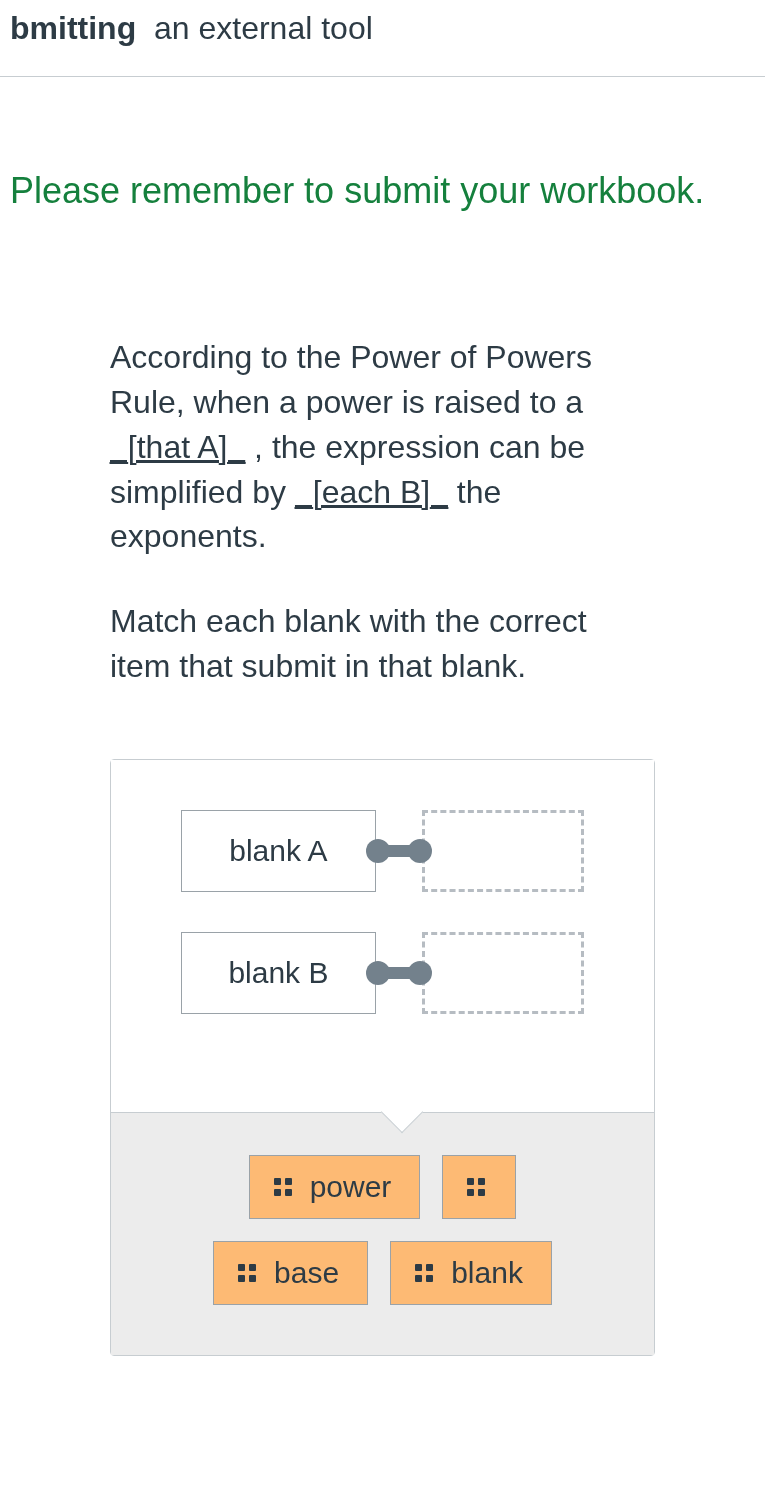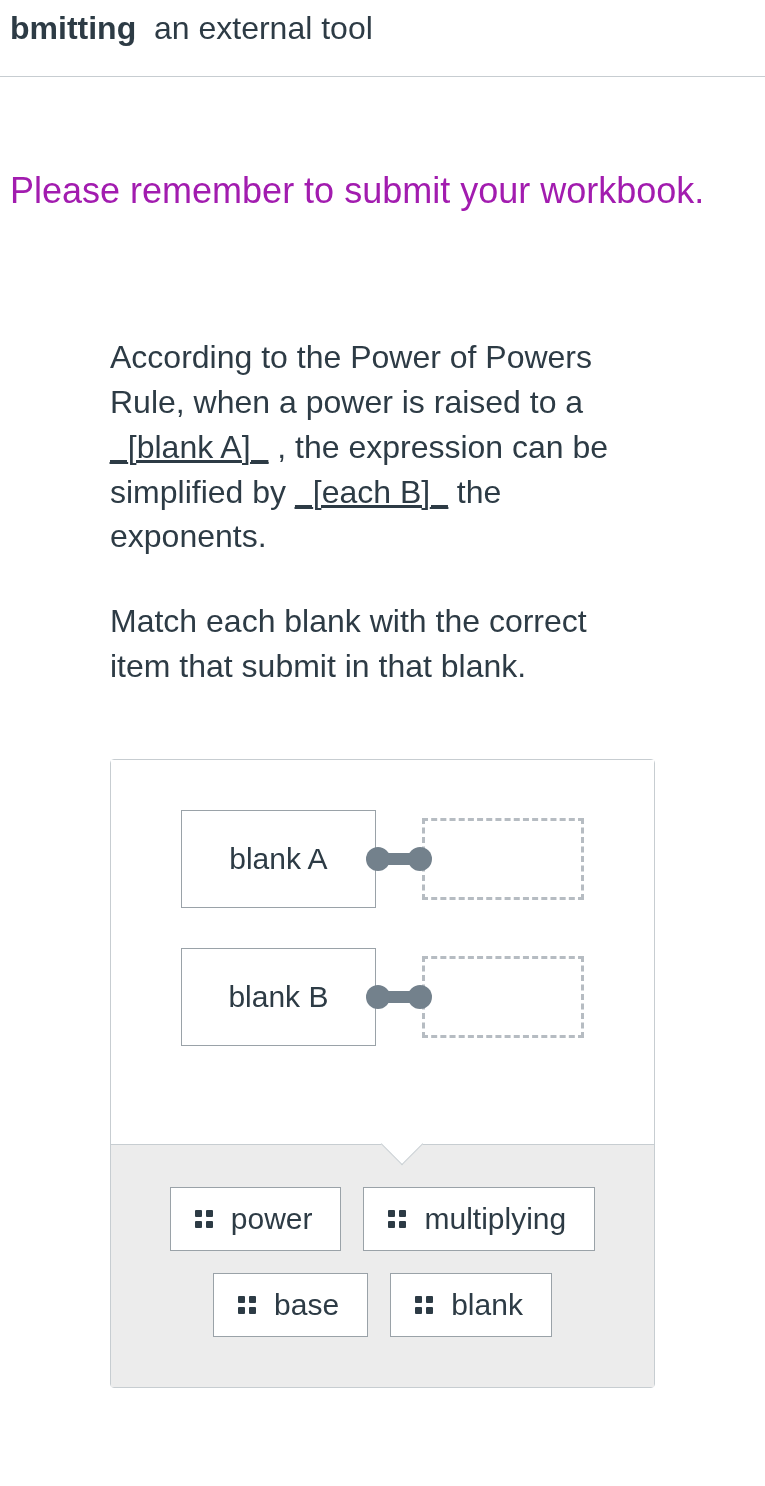--- a/index.html
+++ b/index.html
@@ -24,21 +24,21 @@
   }
   hr.divider {
     border: none;
     border-top: 1px solid #c7cdd1;
     margin: 18px 0 90px 0;
   }
   .reminder {
     padding: 0 10px;
     font-size: 36px;
     line-height: 1.35;
-    color: #a21caf;
+    color: #15803d;
     margin-bottom: 120px;
   }
   .question {
     padding: 0 110px 0 110px;
   }
   .q-text {
     font-size: 32px;
     line-height: 1.4;
     color: #2d3b45;
     margin-bottom: 40px;
@@ -65,21 +65,21 @@
   .pair-row {
     display: flex;
     align-items: center;
     margin-bottom: 40px;
   }
   .pair-row:last-child {
     margin-bottom: 0;
   }
   .blank-box {
     width: 212px;
-    height: 98px;
+    height: 82px;
     border: 1px solid #9aa2a8;
     display: flex;
     align-items: center;
     justify-content: center;
     font-size: 30px;
     color: #2d3b45;
     background: #fff;
   }
   .connector {
     width: 62px;
@@ -131,21 +131,21 @@
   .match-bottom {
     background: #ececec;
     padding: 42px 50px 50px 50px;
     border-top: 1px solid #c7cdd1;
     display: flex;
     flex-wrap: wrap;
     gap: 22px;
     justify-content: center;
   }
   .answer-chip {
-    background: #ffffff;
+    background: #fdba74;
     border: 1px solid #9aa2a8;
     padding: 14px 28px 14px 22px;
     display: flex;
     align-items: center;
     gap: 16px;
     font-size: 30px;
     color: #2d3b45;
     cursor: move;
   }
   .grip {
@@ -174,21 +174,21 @@
   <span class="bold">bmitting</span><span> &nbsp;an external tool</span>
 </div>
 
 <hr class="divider">
 
 <div class="reminder">Please remember to submit your workbook.</div>
 
 <div class="question">
 
   <p class="q-text">
-    <span>According to the Power of Powers Rule, when a power is raised to a </span><span class="blank-link">_[blank A]_</span><span> , the expression can be simplified by </span><span class="blank-link">_[each B]_</span><span> the exponents.</span>
+    <span>According to the Power of Powers Rule, when a power is raised to a </span><span class="blank-link">_[that A]_</span><span> , the expression can be simplified by </span><span class="blank-link">_[each B]_</span><span> the exponents.</span>
   </p>
 
   <p class="match-prompt">Match each blank with the correct item that submit in that blank.</p>
 
   <div class="match-panel">
     <div class="match-top">
 
       <div class="pair-row">
         <div class="blank-box">
           <span>blank A</span>
@@ -224,21 +224,20 @@
           </span>
         <span>power</span>
       </div>
       <div class="answer-chip">
         <span class="grip">
             <span></span>
             <span></span>
             <span></span>
             <span></span>
           </span>
-        <span>multiplying</span>
       </div>
       <div class="answer-chip">
         <span class="grip">
             <span></span>
             <span></span>
             <span></span>
             <span></span>
           </span>
         <span>base</span>
       </div>

